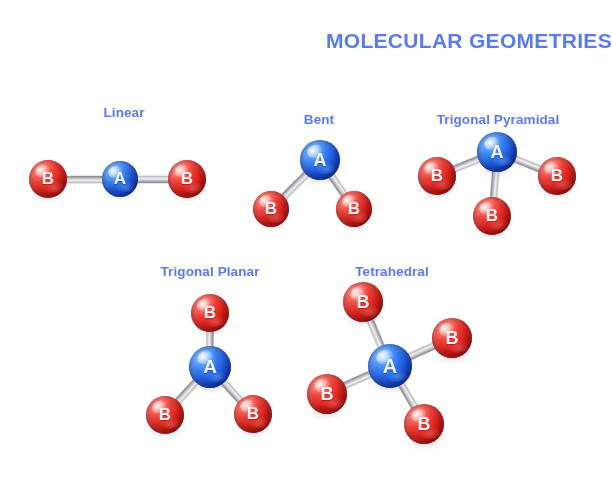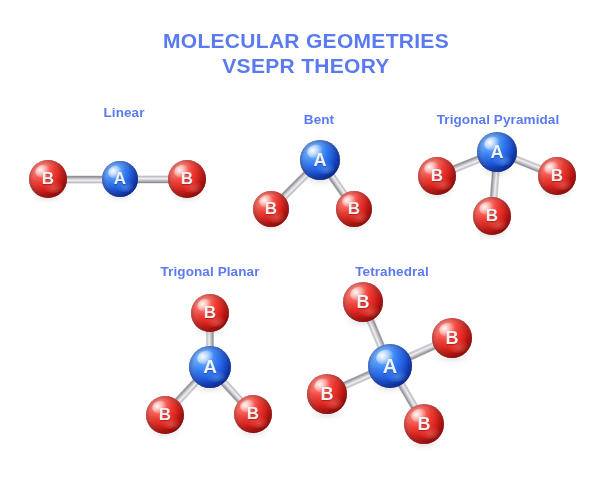--- a/index.html
+++ b/index.html
@@ -20,21 +20,21 @@
     height: 480px;
     background: #ffffff;
   }
 
   
   #main-title {
     position: absolute;
     left: 0;
     top: 28px;
     width: 612px;
-    text-align: center;
+    text-align: right;
     color: #5a7bf0;
     font-weight: bold;
     font-size: 21px;
     letter-spacing: 0.3px;
     line-height: 25px;
   }
   #main-title .t-line { display: block; }
 
   .geo-label {
     position: absolute;
@@ -201,21 +201,20 @@
     filter: blur(2px);
   }
 </style>
 </head>
 <body>
 
 <div id="stage">
 
   <div id="main-title">
     <span class="t-line">MOLECULAR GEOMETRIES</span>
-    <span class="t-line">VSEPR THEORY</span>
   </div>
 
   <div id="geometry-container">
       <div class="molecule">
         <div class="bond-layer">
           <div class="bond" style="left: 105.96px; top: 175.5px; width: 42.76px; transform: rotate(180deg);"></div>
           <div class="bond" style="left: 134.04px; top: 175.5px; width: 37.76px; transform: rotate(0deg);"></div>
         </div>
         <div class="atom-layer">
           <div class="atom red" style="left: 48px; top: 179px; width: 38px; height: 38px;">

